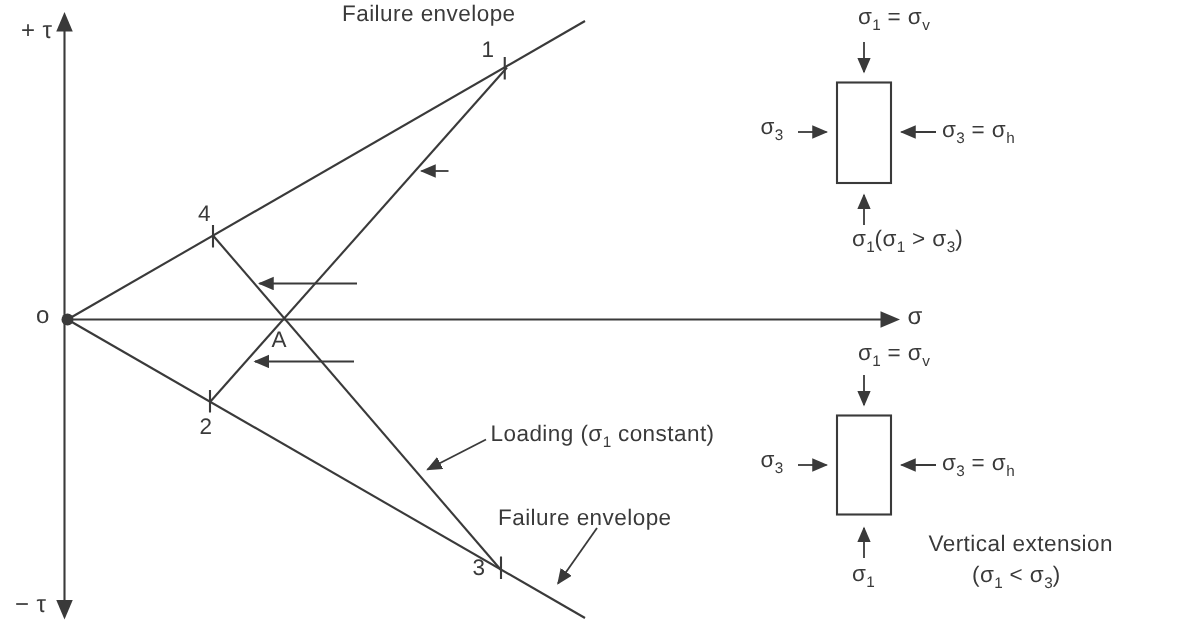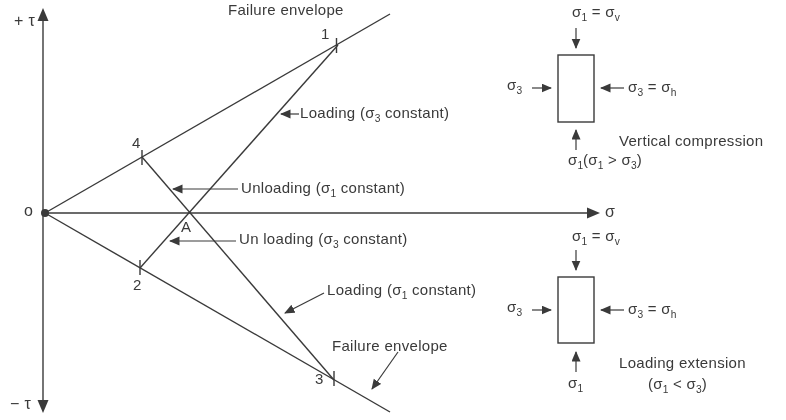--- a/index.html
+++ b/index.html
@@ -74,32 +74,28 @@
 
   <div class="lbl" style="left:228px;top:2px;">Failure envelope</div>
   <div class="lbl" style="left:332px;top:338px;">Failure envelope</div>
 
   <div class="lbl num" style="left:321px;top:26px;">1</div>
   <div class="lbl num" style="left:132px;top:135px;">4</div>
   <div class="lbl num" style="left:133px;top:277px;">2</div>
   <div class="lbl num" style="left:315px;top:371px;">3</div>
   <div class="lbl num" style="left:181px;top:219px;">A</div>
 
-  <div class="lbl" style="left:300px;top:105px;"><span>Loading (σ</span><sub>3</sub><span> constant)</span></div>
-  <div class="lbl" style="left:241px;top:180px;"><span>Unloading (σ</span><sub>1</sub><span> constant)</span></div>
-  <div class="lbl" style="left:239px;top:231px;"><span>Un loading (σ</span><sub>3</sub><span> constant)</span></div>
   <div class="lbl" style="left:327px;top:282px;"><span>Loading (σ</span><sub>1</sub><span> constant)</span></div>
 
   <div class="lbl" style="left:572px;top:4px;"><span>σ</span><sub>1</sub><span> = σ</span><sub>v</sub></div>
   <div class="lbl" style="left:507px;top:77px;"><span>σ</span><sub>3</sub></div>
   <div class="lbl" style="left:628px;top:79px;"><span>σ</span><sub>3</sub><span> = σ</span><sub>h</sub></div>
   <div class="lbl" style="left:568px;top:152px;"><span>σ</span><sub>1</sub></div>
-  <div class="lbl" style="left:619px;top:133px;">Vertical compression</div>
   <div class="lbl" style="left:583px;top:152px;"><span>(σ</span><sub>1</sub><span> &gt; σ</span><sub>3</sub><span>)</span></div>
 
   <div class="lbl" style="left:572px;top:228px;"><span>σ</span><sub>1</sub><span> = σ</span><sub>v</sub></div>
   <div class="lbl" style="left:507px;top:299px;"><span>σ</span><sub>3</sub></div>
   <div class="lbl" style="left:628px;top:301px;"><span>σ</span><sub>3</sub><span> = σ</span><sub>h</sub></div>
   <div class="lbl" style="left:568px;top:375px;"><span>σ</span><sub>1</sub></div>
-  <div class="lbl" style="left:619px;top:355px;">Loading extension</div>
+  <div class="lbl" style="left:619px;top:355px;">Vertical extension</div>
   <div class="lbl" style="left:648px;top:376px;"><span>(σ</span><sub>1</sub><span> &lt; σ</span><sub>3</sub><span>)</span></div>
 
 </div>
 
 </body></html>

